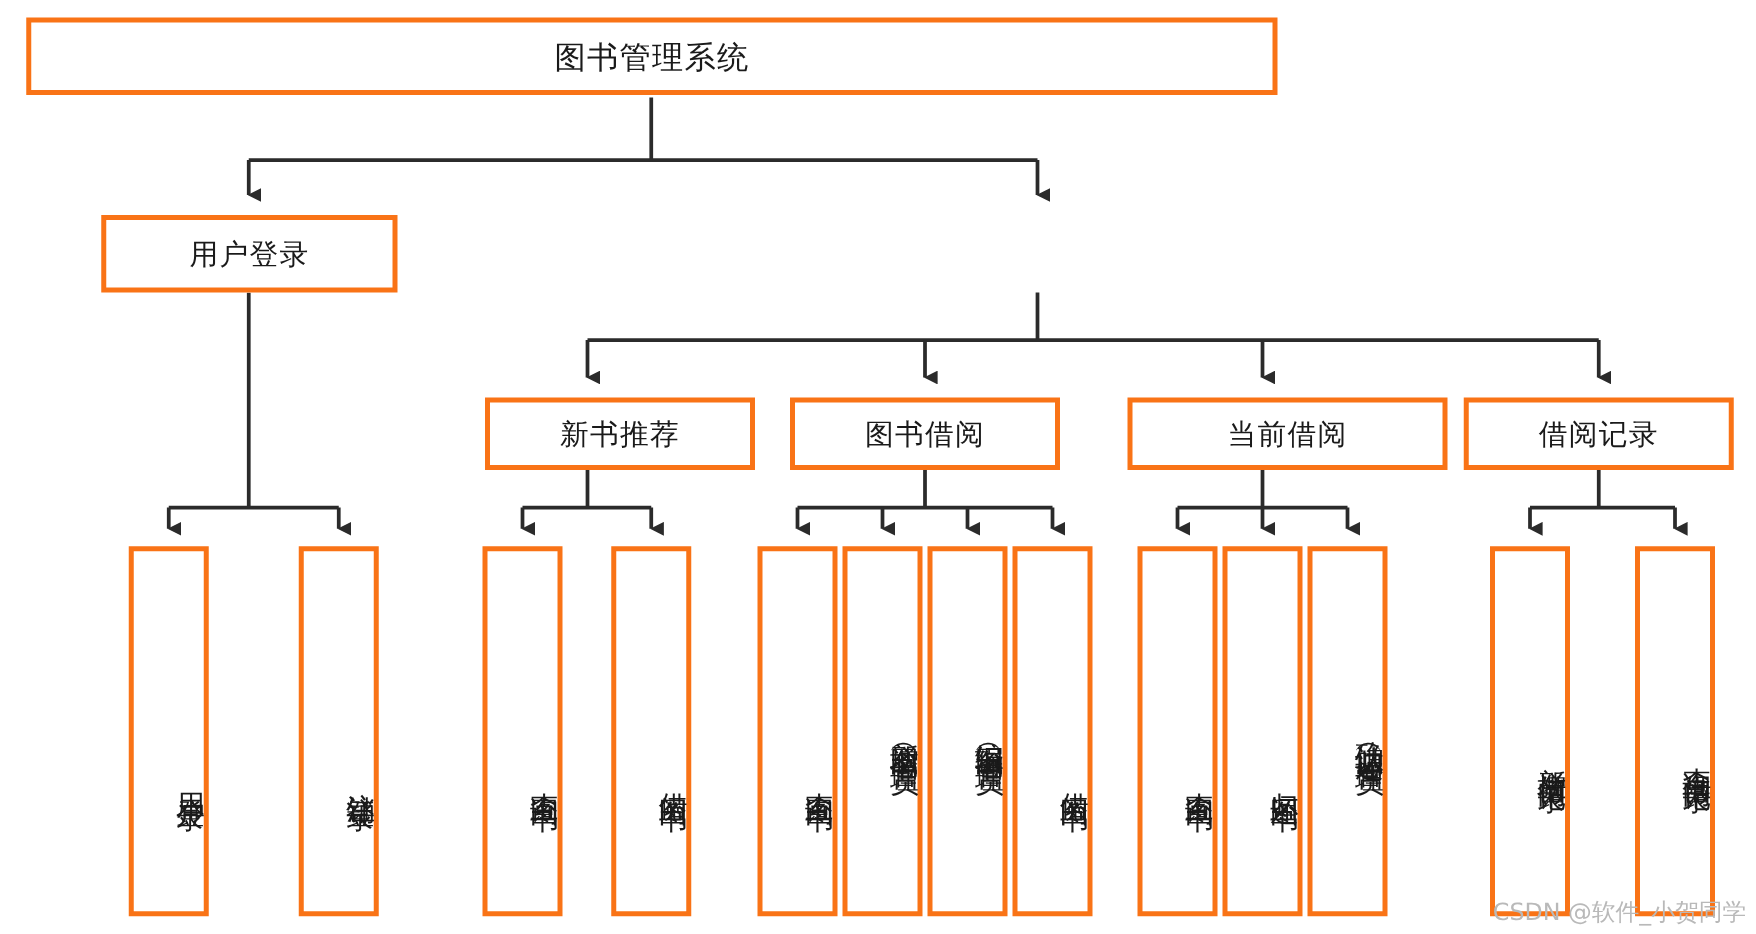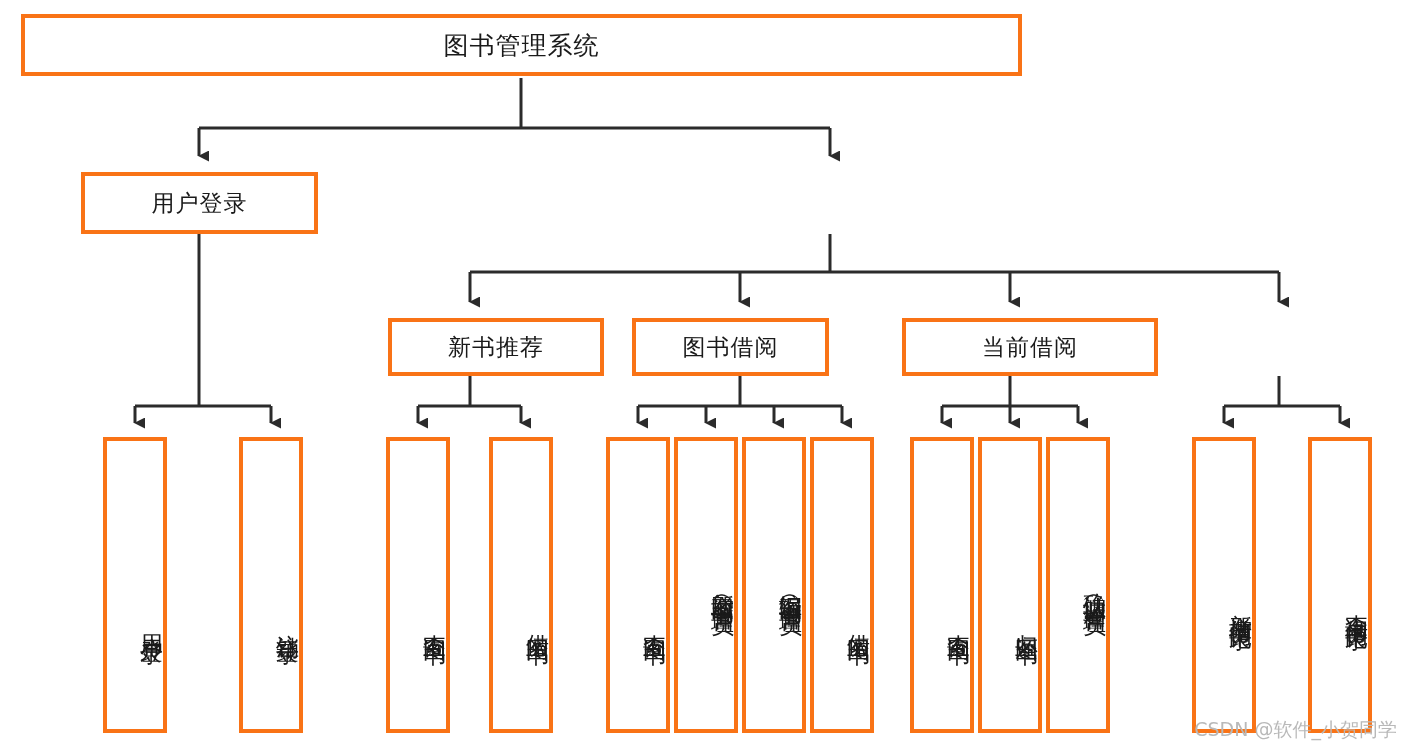--- a/index.html
+++ b/index.html
@@ -123,28 +123,31 @@
 
   <div class="node horiz" style="left:81px;top:172px;width:237px;height:62px;">
     <span class="lbl">用户登录</span>
   </div>
 
 
   <div class="node horiz" style="left:362px;top:318px;width:216px;height:58px;margin-left:26px;">
     <span class="lbl">新书推荐</span>
   </div>
 
-  <div class="node horiz" style="left:632px;top:318px;width:197px;height:58px;">
+  <div class="node horiz" style="left:632px;top:318px;width:216px;height:58px;">
     <span class="lbl">图书借阅</span>
   </div>
 
   <div class="node horiz" style="left:902px;top:318px;width:256px;height:58px;">
     <span class="lbl">当前借阅</span>
   </div>
 
+  <div class="node horiz" style="left:1171px;top:318px;width:216px;height:58px;">
+    <span class="lbl">借阅记录</span>
+  </div>
 
   <div class="node vert" style="left:103px;top:437px;width:64px;height:296px;padding-top:74px;">
     <span class="lbl">用户登录</span>
   </div>
 
   <div class="node vert" style="left:239px;top:437px;width:64px;height:296px;padding-top:74px;">
     <span class="lbl">注销登录</span>
   </div>
 
   <div class="node vert" style="left:386px;top:437px;width:64px;height:296px;padding-top:74px;">

